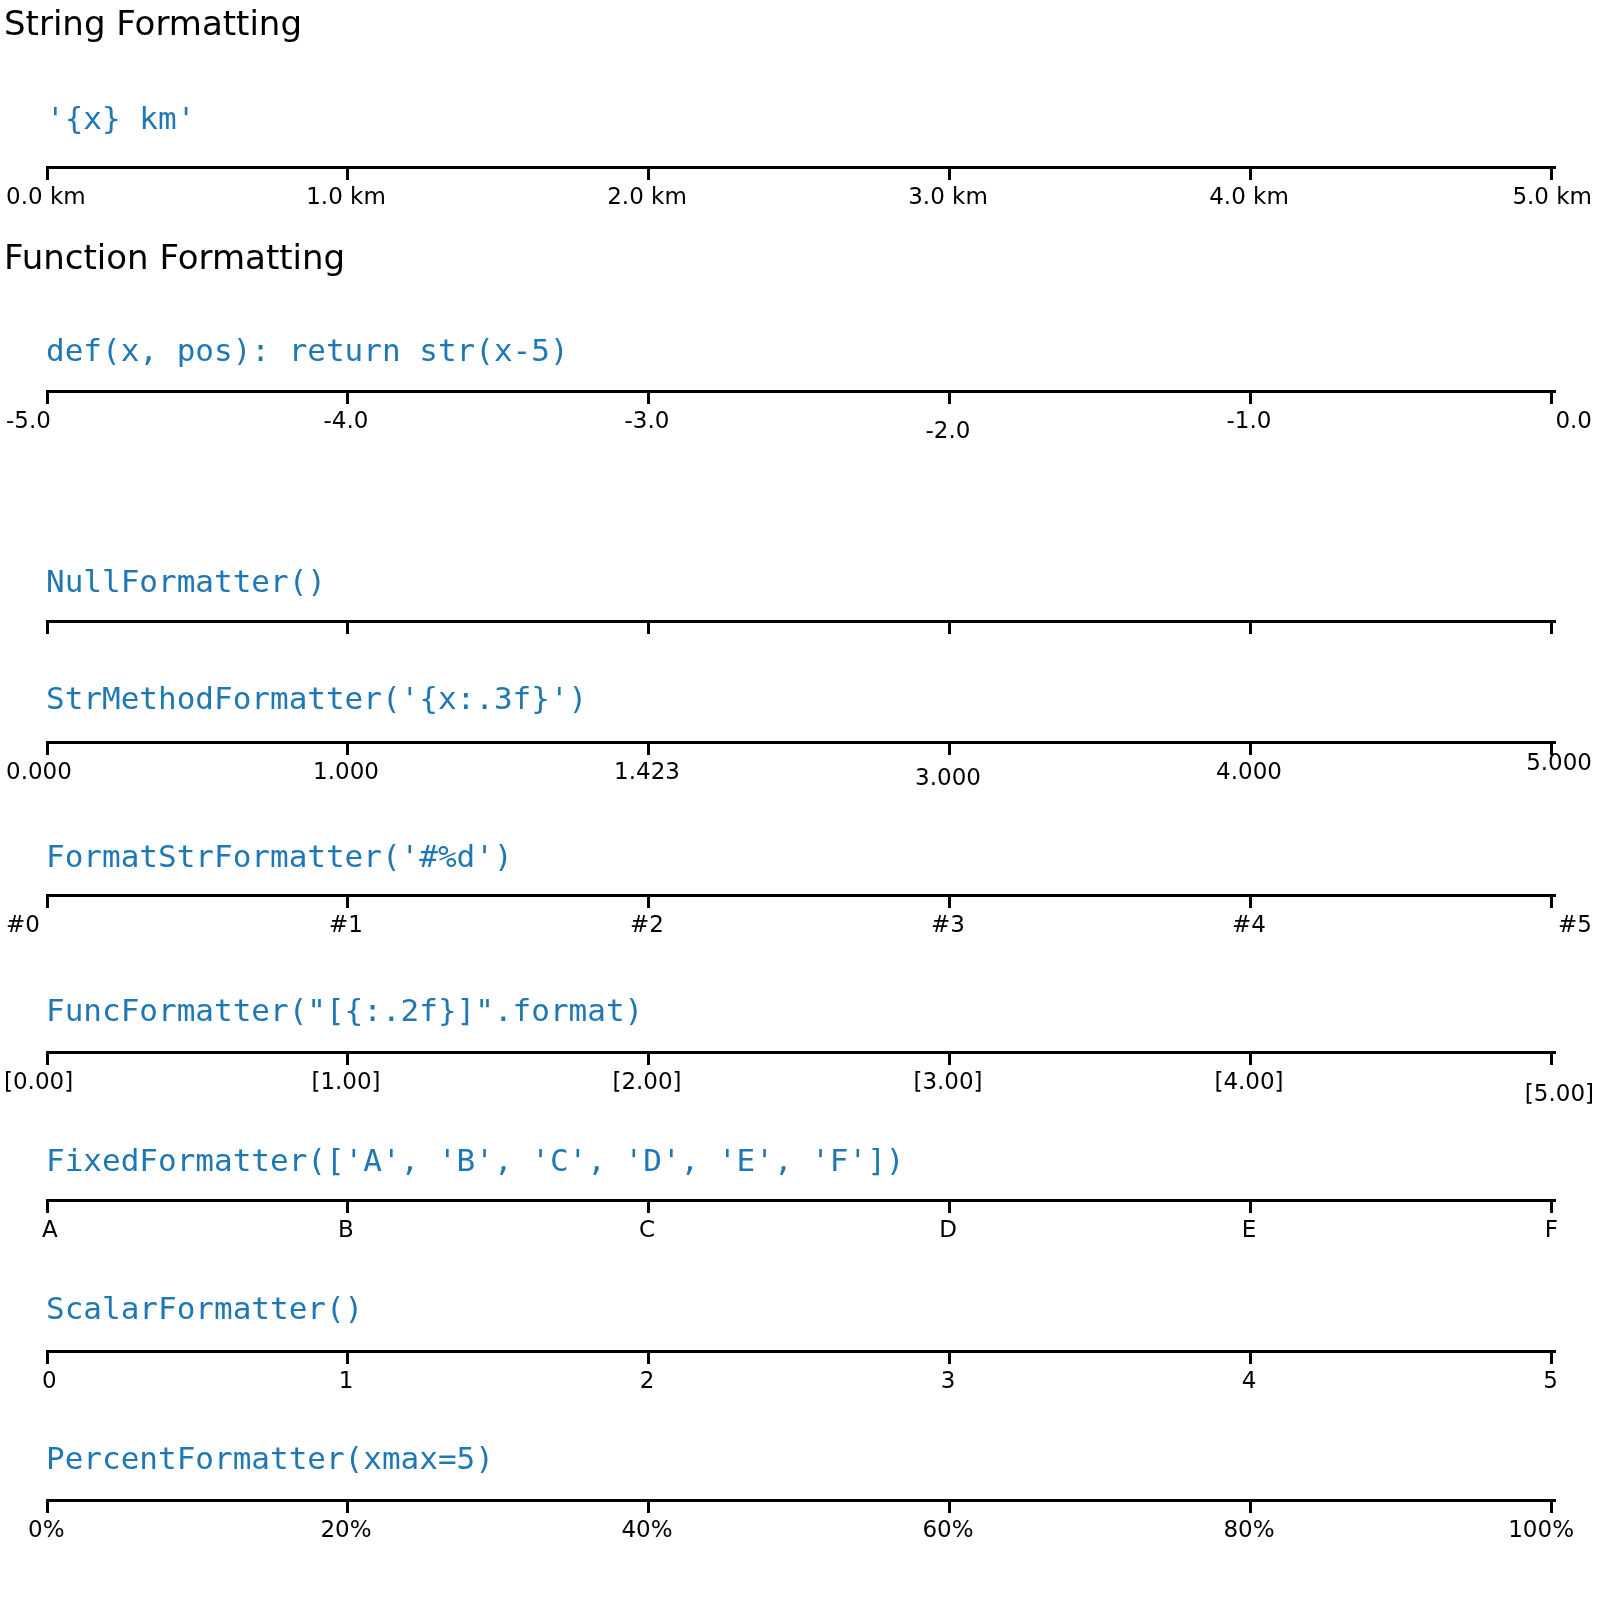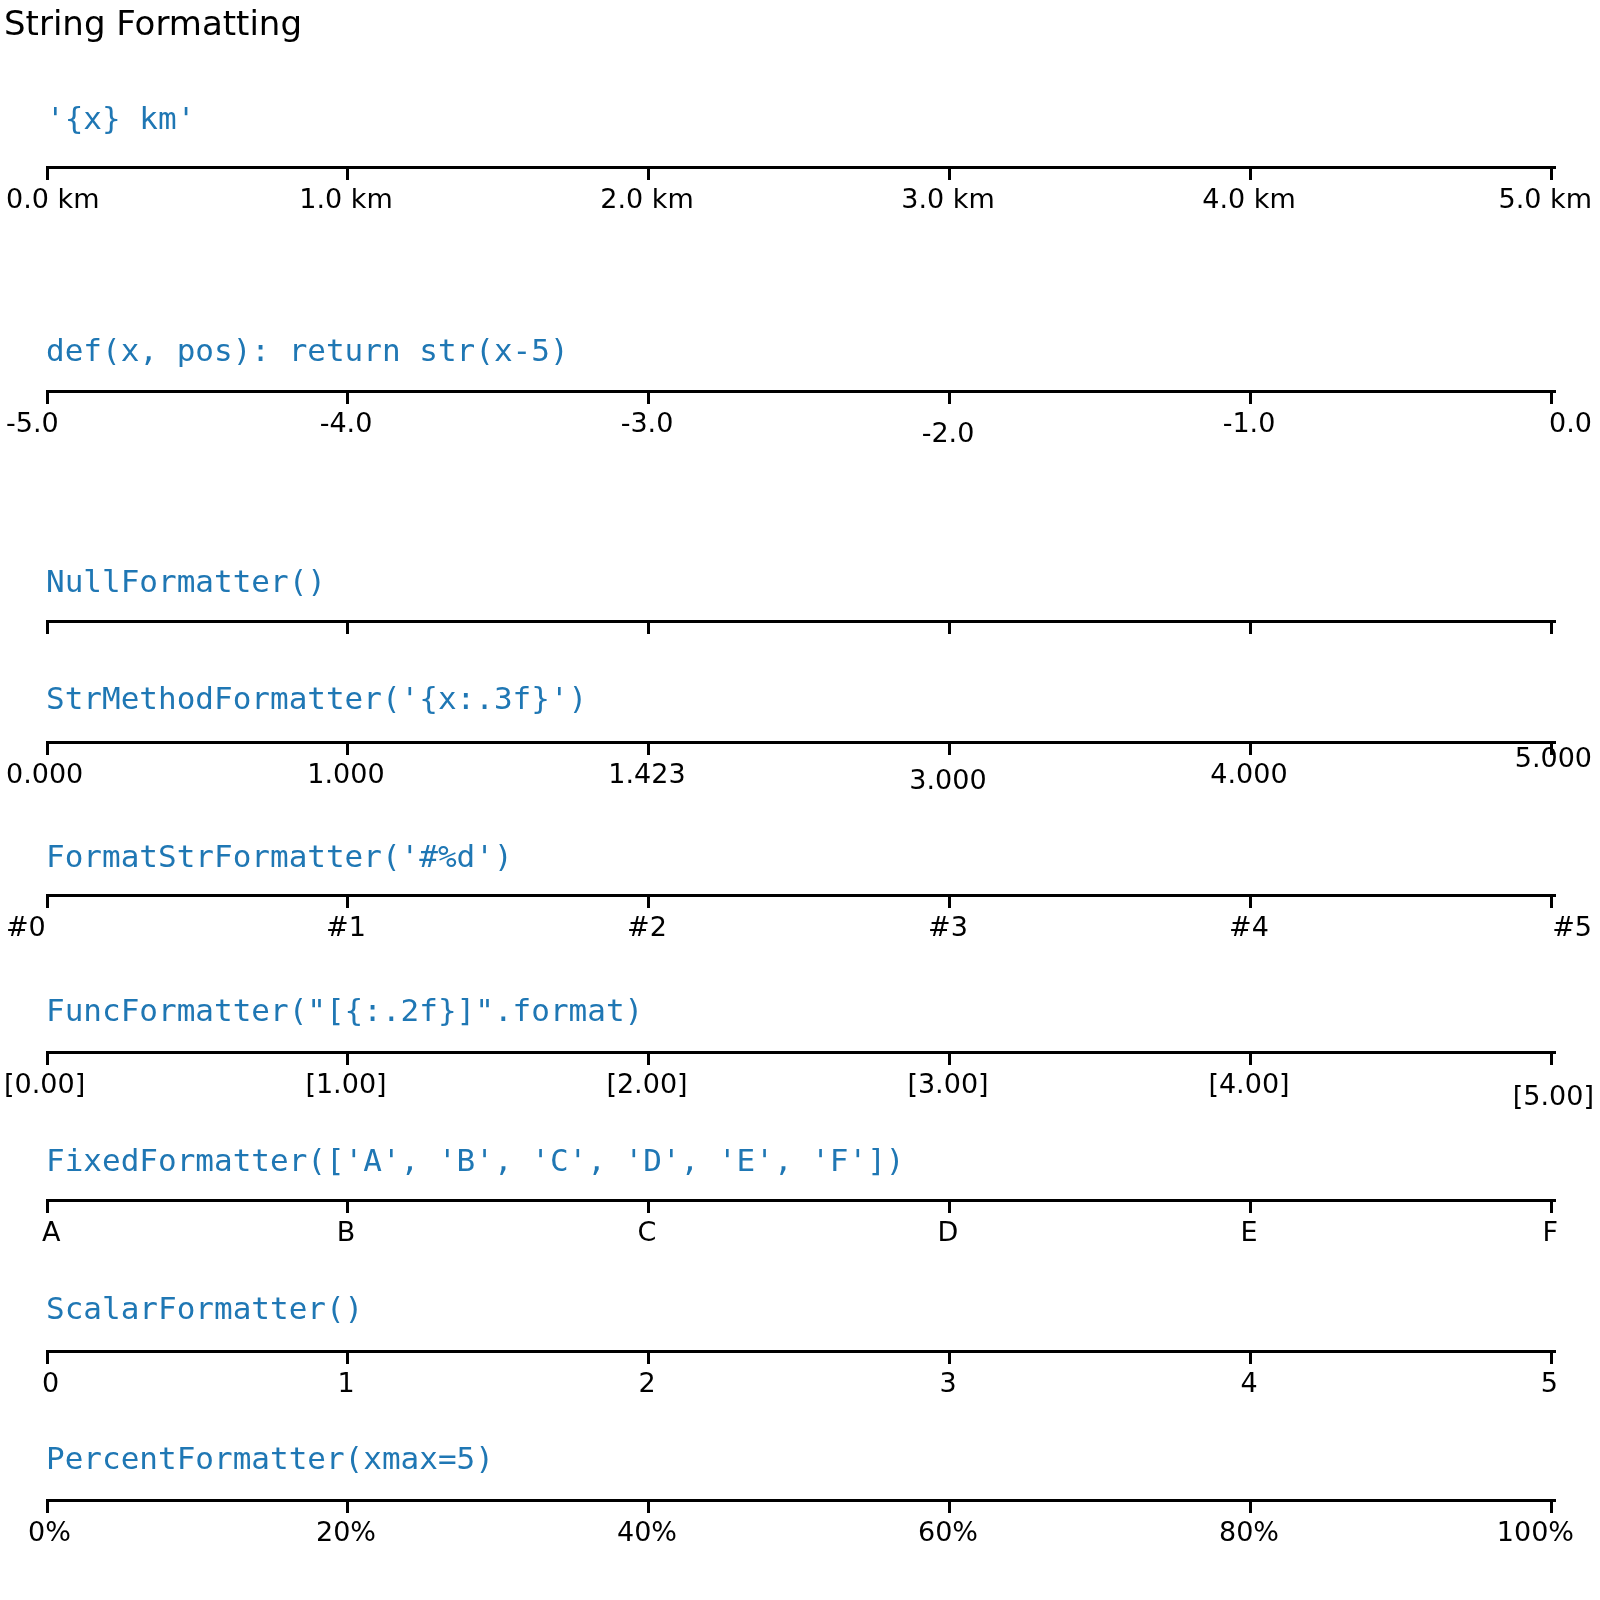--- a/index.html
+++ b/index.html
@@ -48,21 +48,21 @@
   }
   .tick {
     position: absolute;
     width: 3px;
     height: 11px;
     background: #000000;
     top: 0;
   }
   .ticklabel {
     position: absolute;
-    font-size: 27px;
+    font-size: 23px;
     color: #000000;
     white-space: pre;
     transform: translateX(-50%);
     top: 0;
   }
   .ticklabel.first { transform: translateX(0); }
   .ticklabel.last  { transform: translateX(-100%); }
 </style>
 </head>
 <body>
@@ -81,20 +81,21 @@
     <div class="tick" style="left:1203px; top:69px;"></div>
     <div class="tick" style="left:1504px; top:69px;"></div>
     <div class="ticklabel first" style="left:-40px; top:83px;">0.0 km</div>
     <div class="ticklabel" style="left:300px; top:83px;">1.0 km</div>
     <div class="ticklabel" style="left:601px; top:83px;">2.0 km</div>
     <div class="ticklabel" style="left:902px; top:83px;">3.0 km</div>
     <div class="ticklabel" style="left:1203px;top:83px;">4.0 km</div>
     <div class="ticklabel last" style="left:1546px;top:83px;">5.0 km</div>
   </div>
 
+  <div class="section-title" style="left:4px; top:240px;">Function Formatting</div>
 
   <div class="axis-block" style="left:46px; top:332px; width:1510px;">
     <div class="axis-label">def(x, pos): return str(x-5)</div>
     <div class="spine" style="top:58px; width:1510px;"></div>
     <div class="tick" style="left:0px;    top:61px;"></div>
     <div class="tick" style="left:300px;  top:61px;"></div>
     <div class="tick" style="left:601px;  top:61px;"></div>
     <div class="tick" style="left:902px;  top:61px;"></div>
     <div class="tick" style="left:1203px; top:61px;"></div>
     <div class="tick" style="left:1504px; top:61px;"></div>
@@ -131,21 +132,21 @@
     <div class="tick" style="left:300px;  top:64px;"></div>
     <div class="tick" style="left:601px;  top:64px;"></div>
     <div class="tick" style="left:902px;  top:64px;"></div>
     <div class="tick" style="left:1203px; top:64px;"></div>
     <div class="tick" style="left:1504px; top:64px;"></div>
     <div class="ticklabel first" style="left:-40px; top:78px;">0.000</div>
     <div class="ticklabel" style="left:300px; top:78px;">1.000</div>
     <div class="ticklabel" style="left:601px; top:78px;">1.423</div>
     <div class="ticklabel" style="left:902px; top:84px;">3.000</div>
     <div class="ticklabel" style="left:1203px;top:78px;">4.000</div>
-    <div class="ticklabel last" style="left:1546px;top:62px;text-align:right;">5.000</div>
+    <div class="ticklabel last" style="left:1546px;top:69px;text-align:right;">5.000</div>
   </div>
 
   <div class="axis-block" style="left:46px; top:838px; width:1510px;">
     <div class="axis-label">FormatStrFormatter('#%d')</div>
     <div class="spine" style="top:56px; width:1510px;"></div>
     <div class="tick" style="left:0px;    top:59px;"></div>
     <div class="tick" style="left:300px;  top:59px;"></div>
     <div class="tick" style="left:601px;  top:59px;"></div>
     <div class="tick" style="left:902px;  top:59px;"></div>
     <div class="tick" style="left:1203px; top:59px;"></div>

